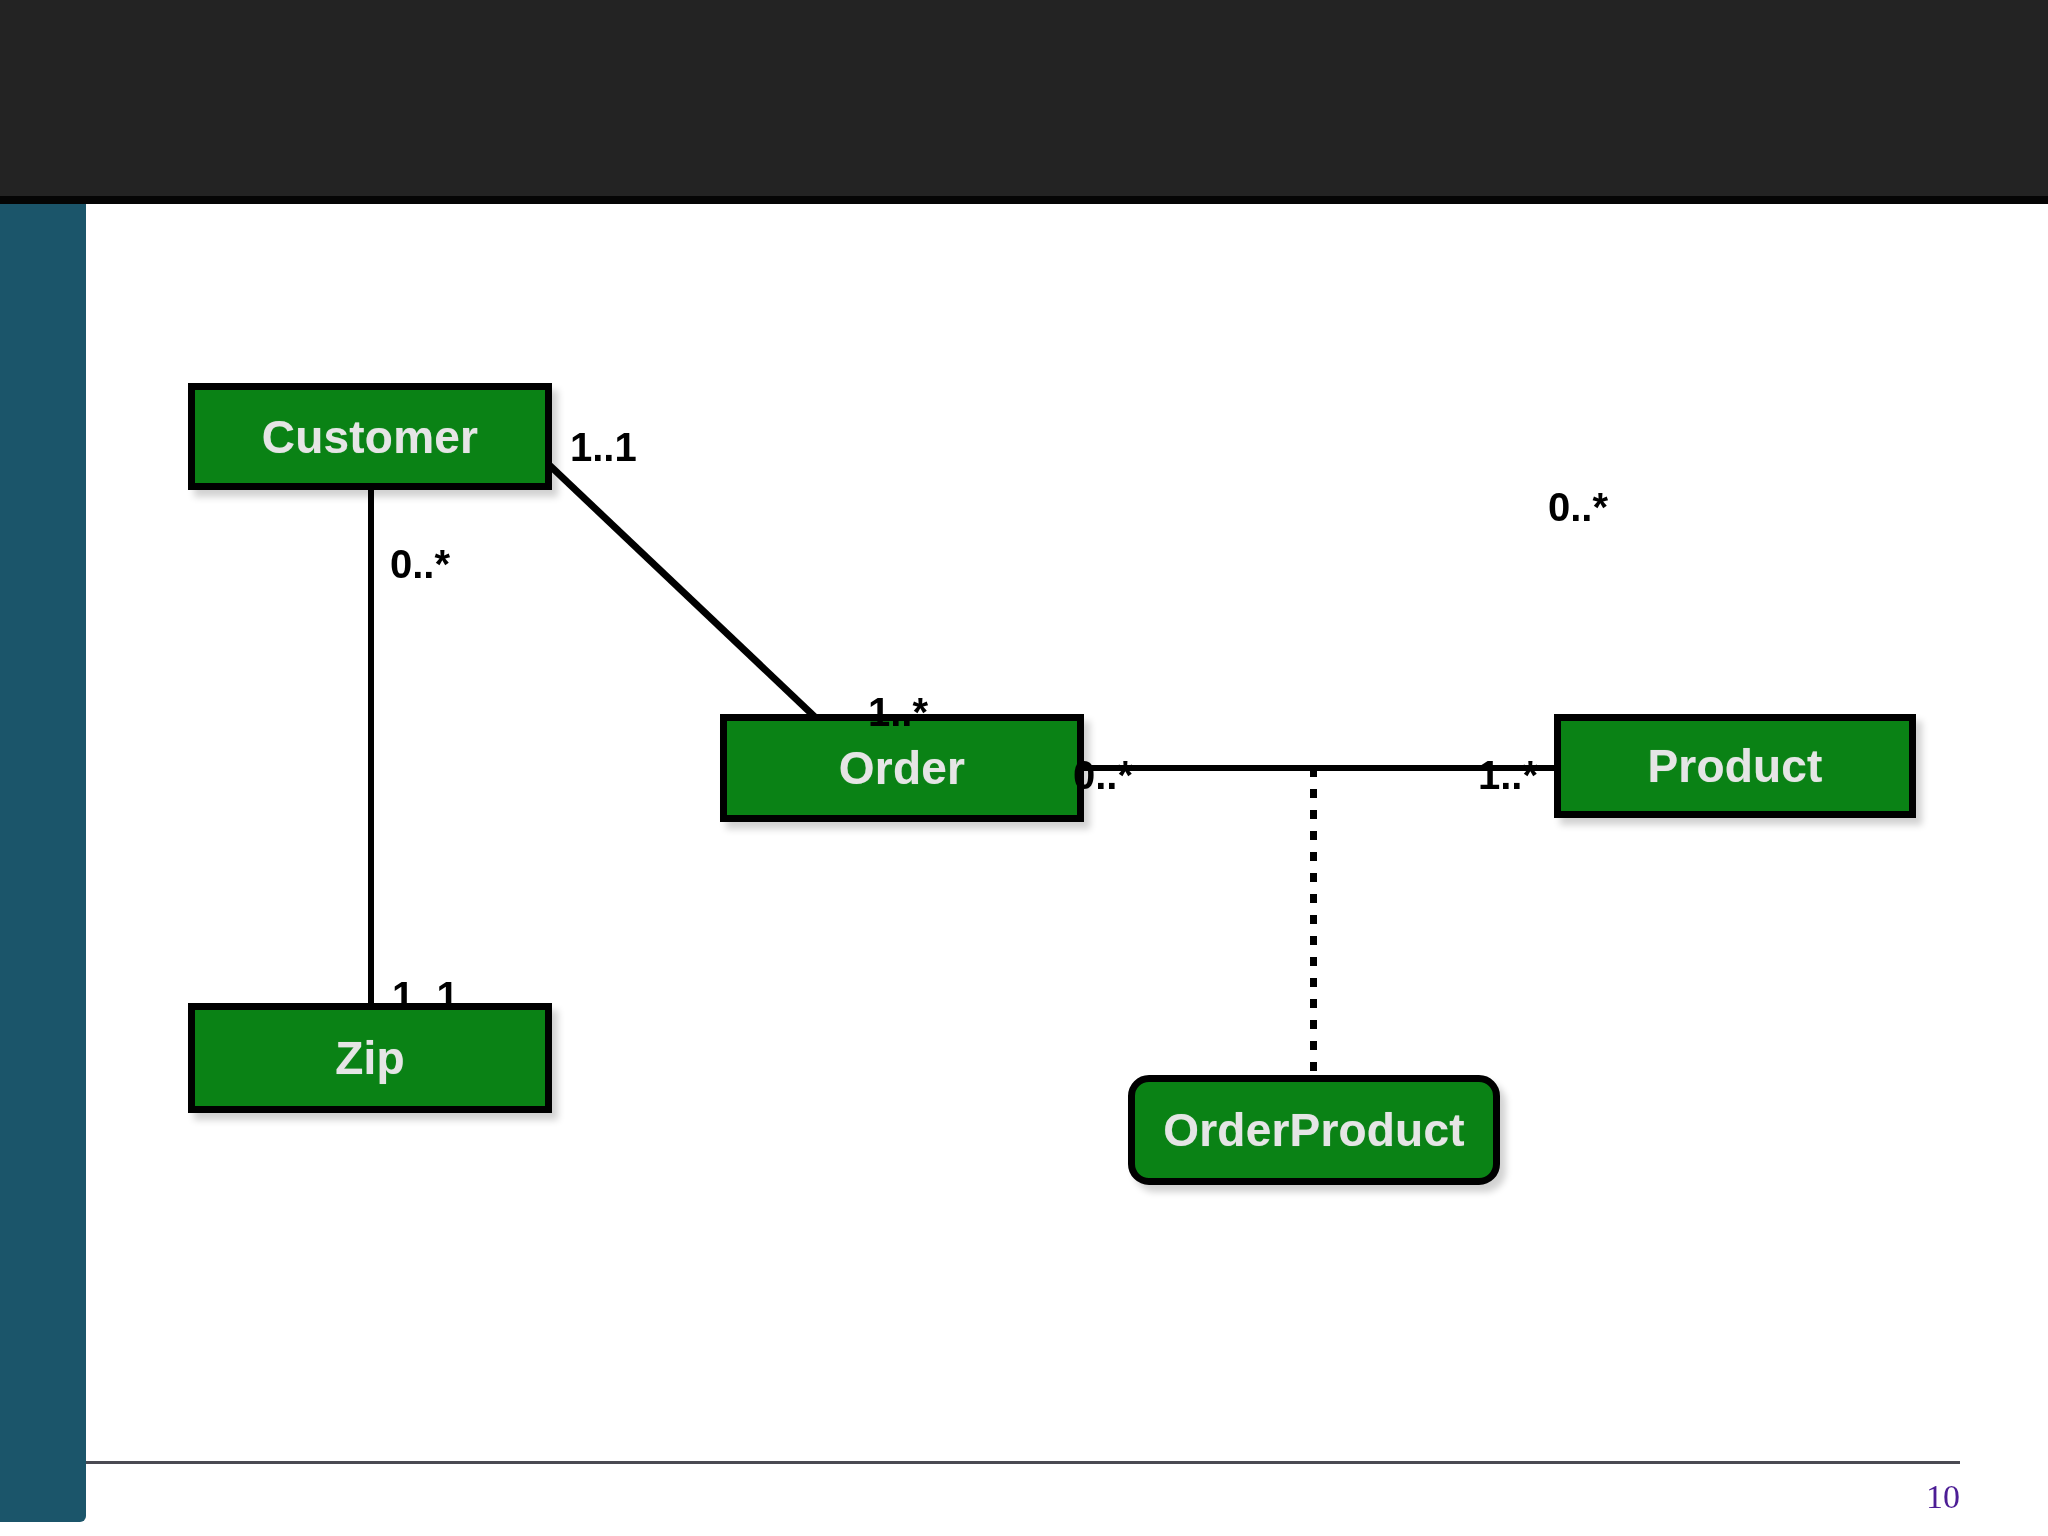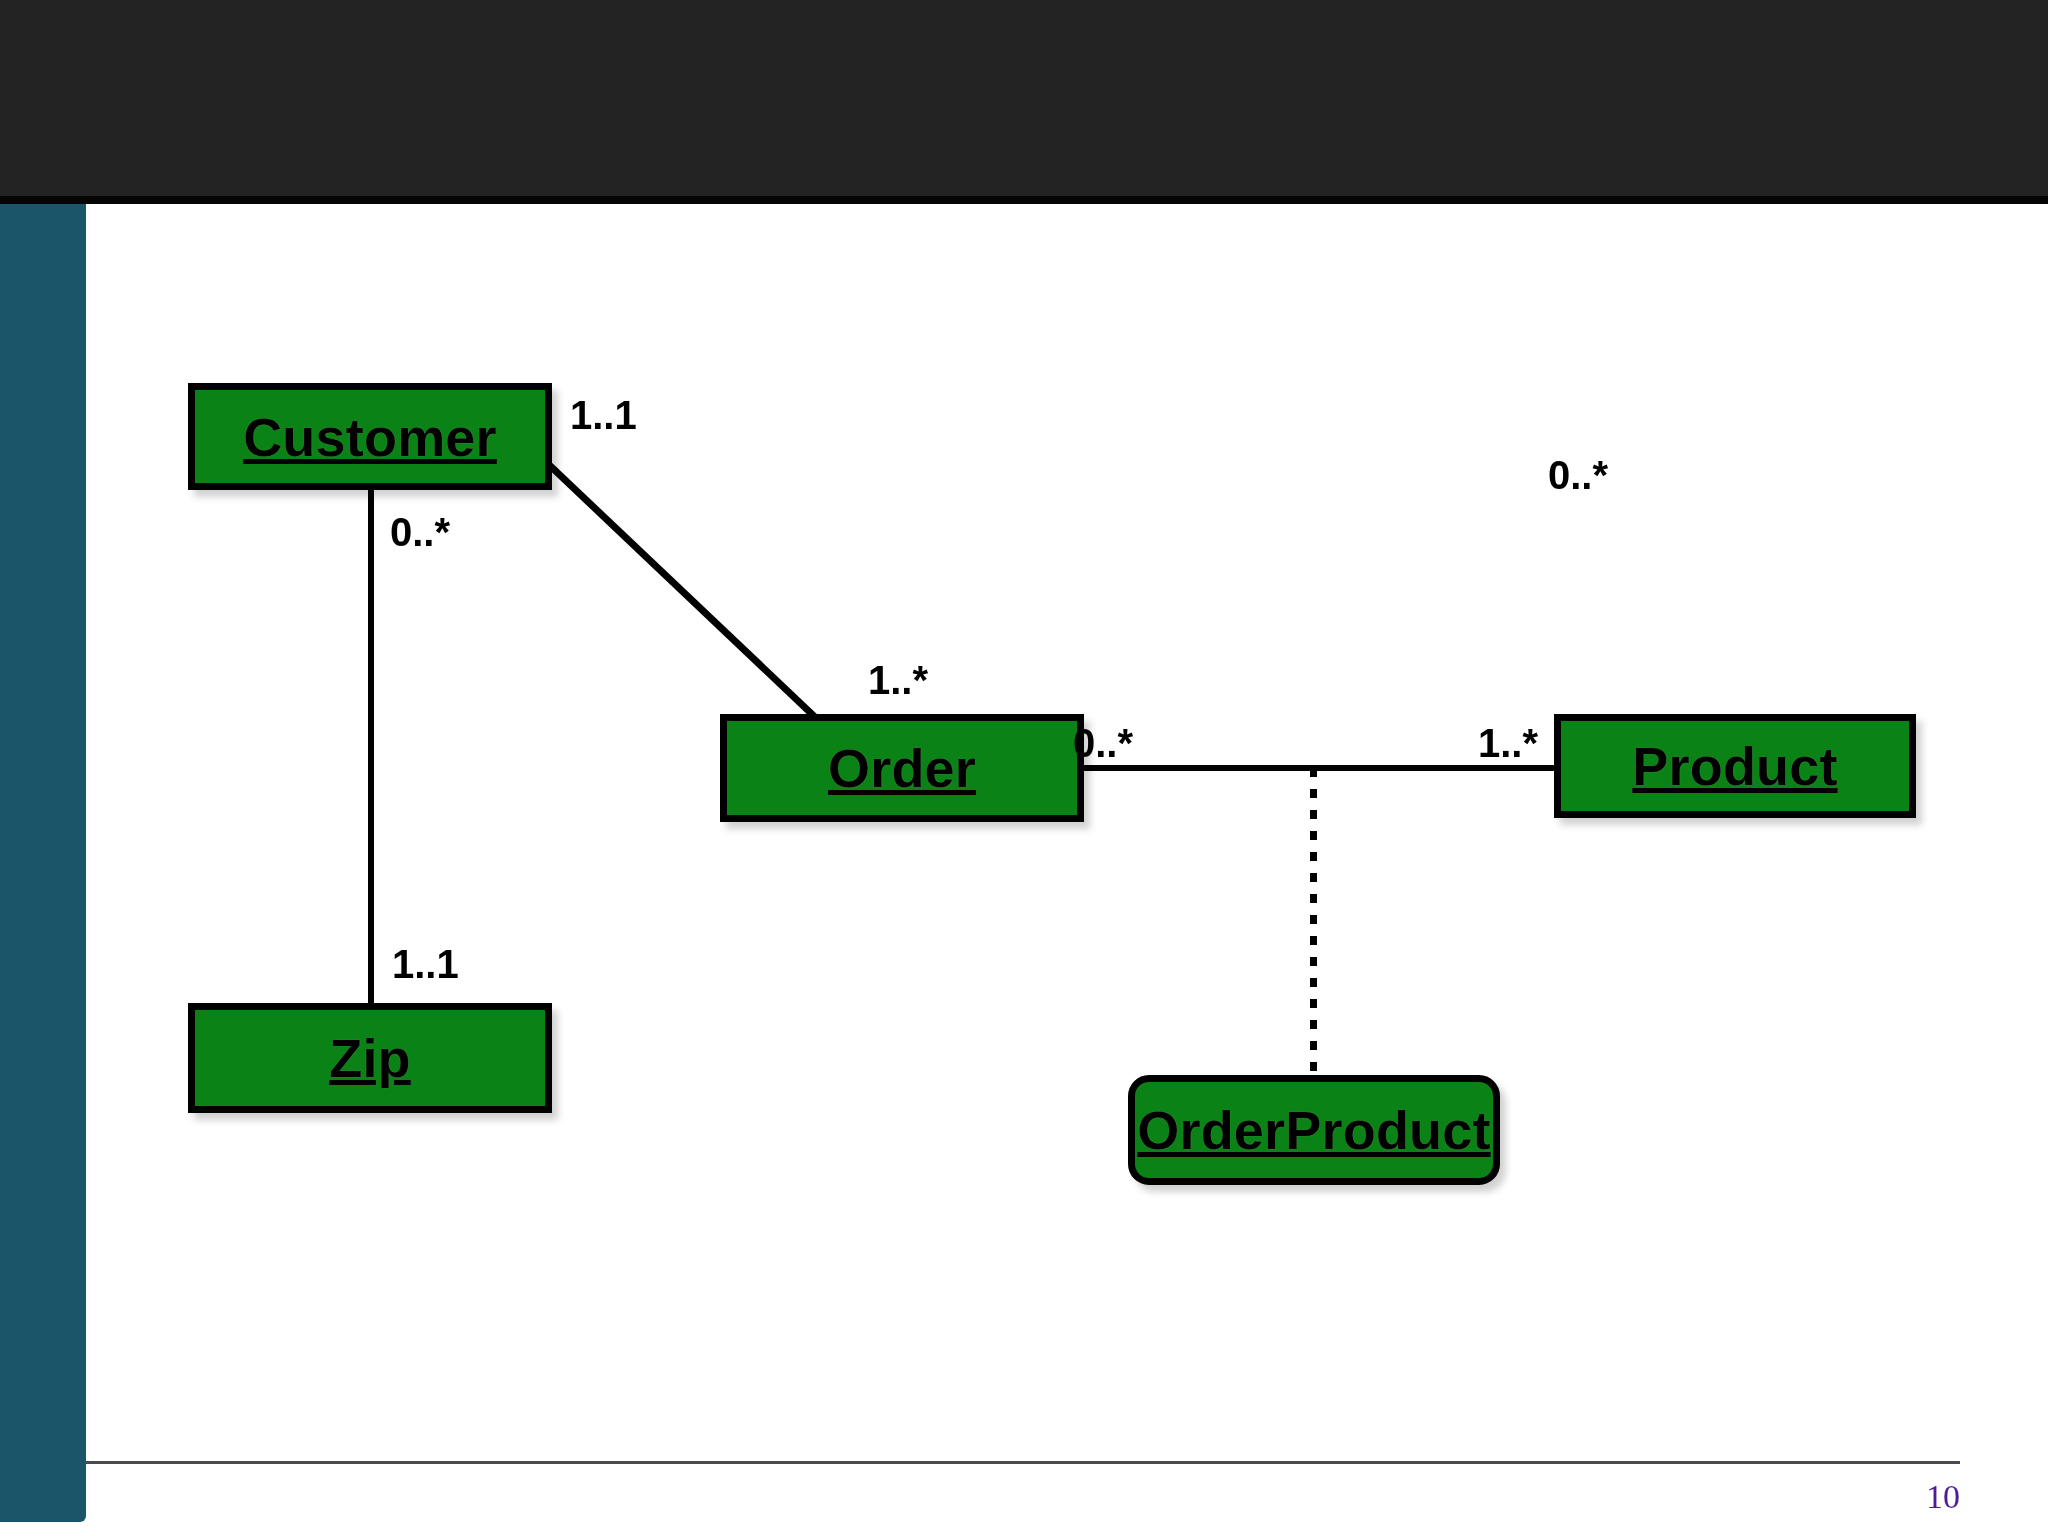--- a/index.html
+++ b/index.html
@@ -43,28 +43,27 @@
   
   .uml-box {
     position:absolute;
     background:#0a8215;
     border:7px solid #000000;
     box-shadow:6px 7px 7px rgba(0,0,0,0.18);
     display:flex; align-items:center; justify-content:center;
     z-index:5;
   }
   .uml-box .uml-label {
-    color:#000000;
+    color:#e5e5e5;
     font-weight:bold;
-    font-size:54px;
+    font-size:46px;
     letter-spacing:0.2px;
     line-height:1;
     text-shadow:0 0 1px rgba(255,255,255,0.35);
     white-space:nowrap;
-    text-decoration:underline;
   }
 
   #box-customer     { left:188px; top:383px;  width:364px; height:107px; }
   #box-order        { left:684px; top:714px;  width:364px; height:108px; }
   #box-product      { left:1554px;top:714px;  width:362px; height:104px;justify-content:center; }
   #box-zip          { left:188px; top:1003px; width:364px; height:110px;align-items:center; }
   #box-orderproduct { left:1128px;top:1075px; width:372px; height:110px; }
 
   
   .edge { position:absolute; background:#000000; z-index:2; }
@@ -93,20 +92,21 @@
 
   
   .mult {
     position:absolute;
     color:#000000;
     font-weight:bold;
     font-size:40px;
     line-height:1;
     white-space:nowrap;
     z-index:6;
+    margin-top:32px;
   }
 
   
   #footer-rule {
     position:absolute; left:86px; top:1461px;
     width:1874px; height:3px;
     background:#4a4a52;
   }
   #page-number {
     position:absolute; left:1884px; top:1480px;

